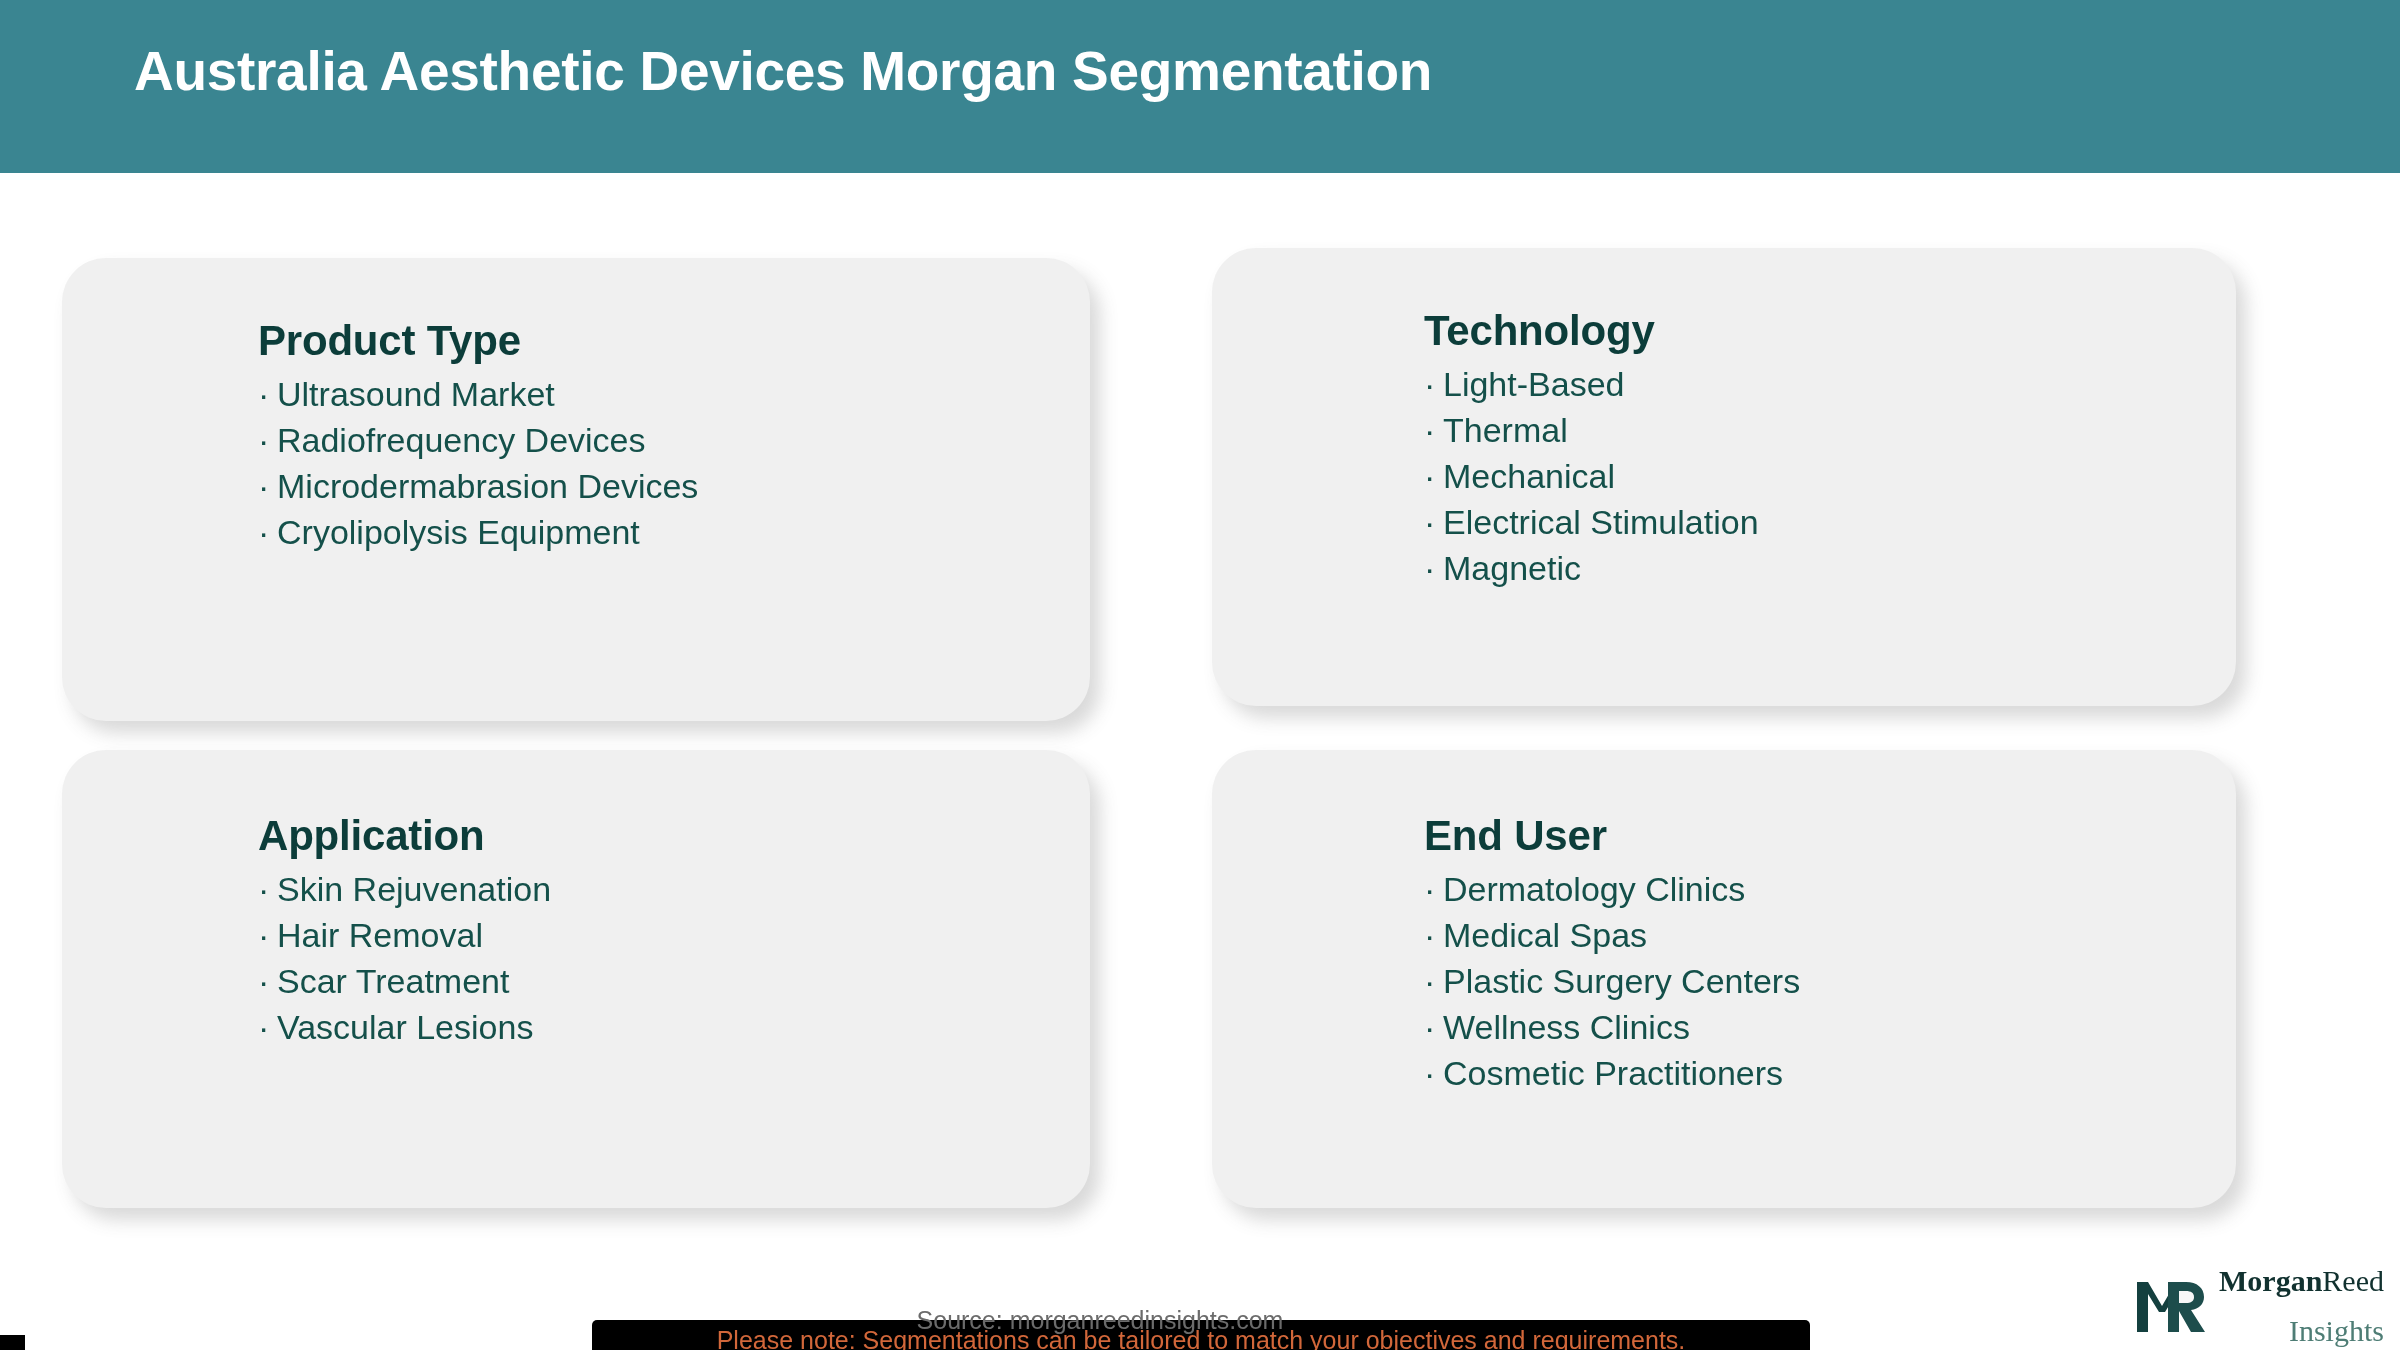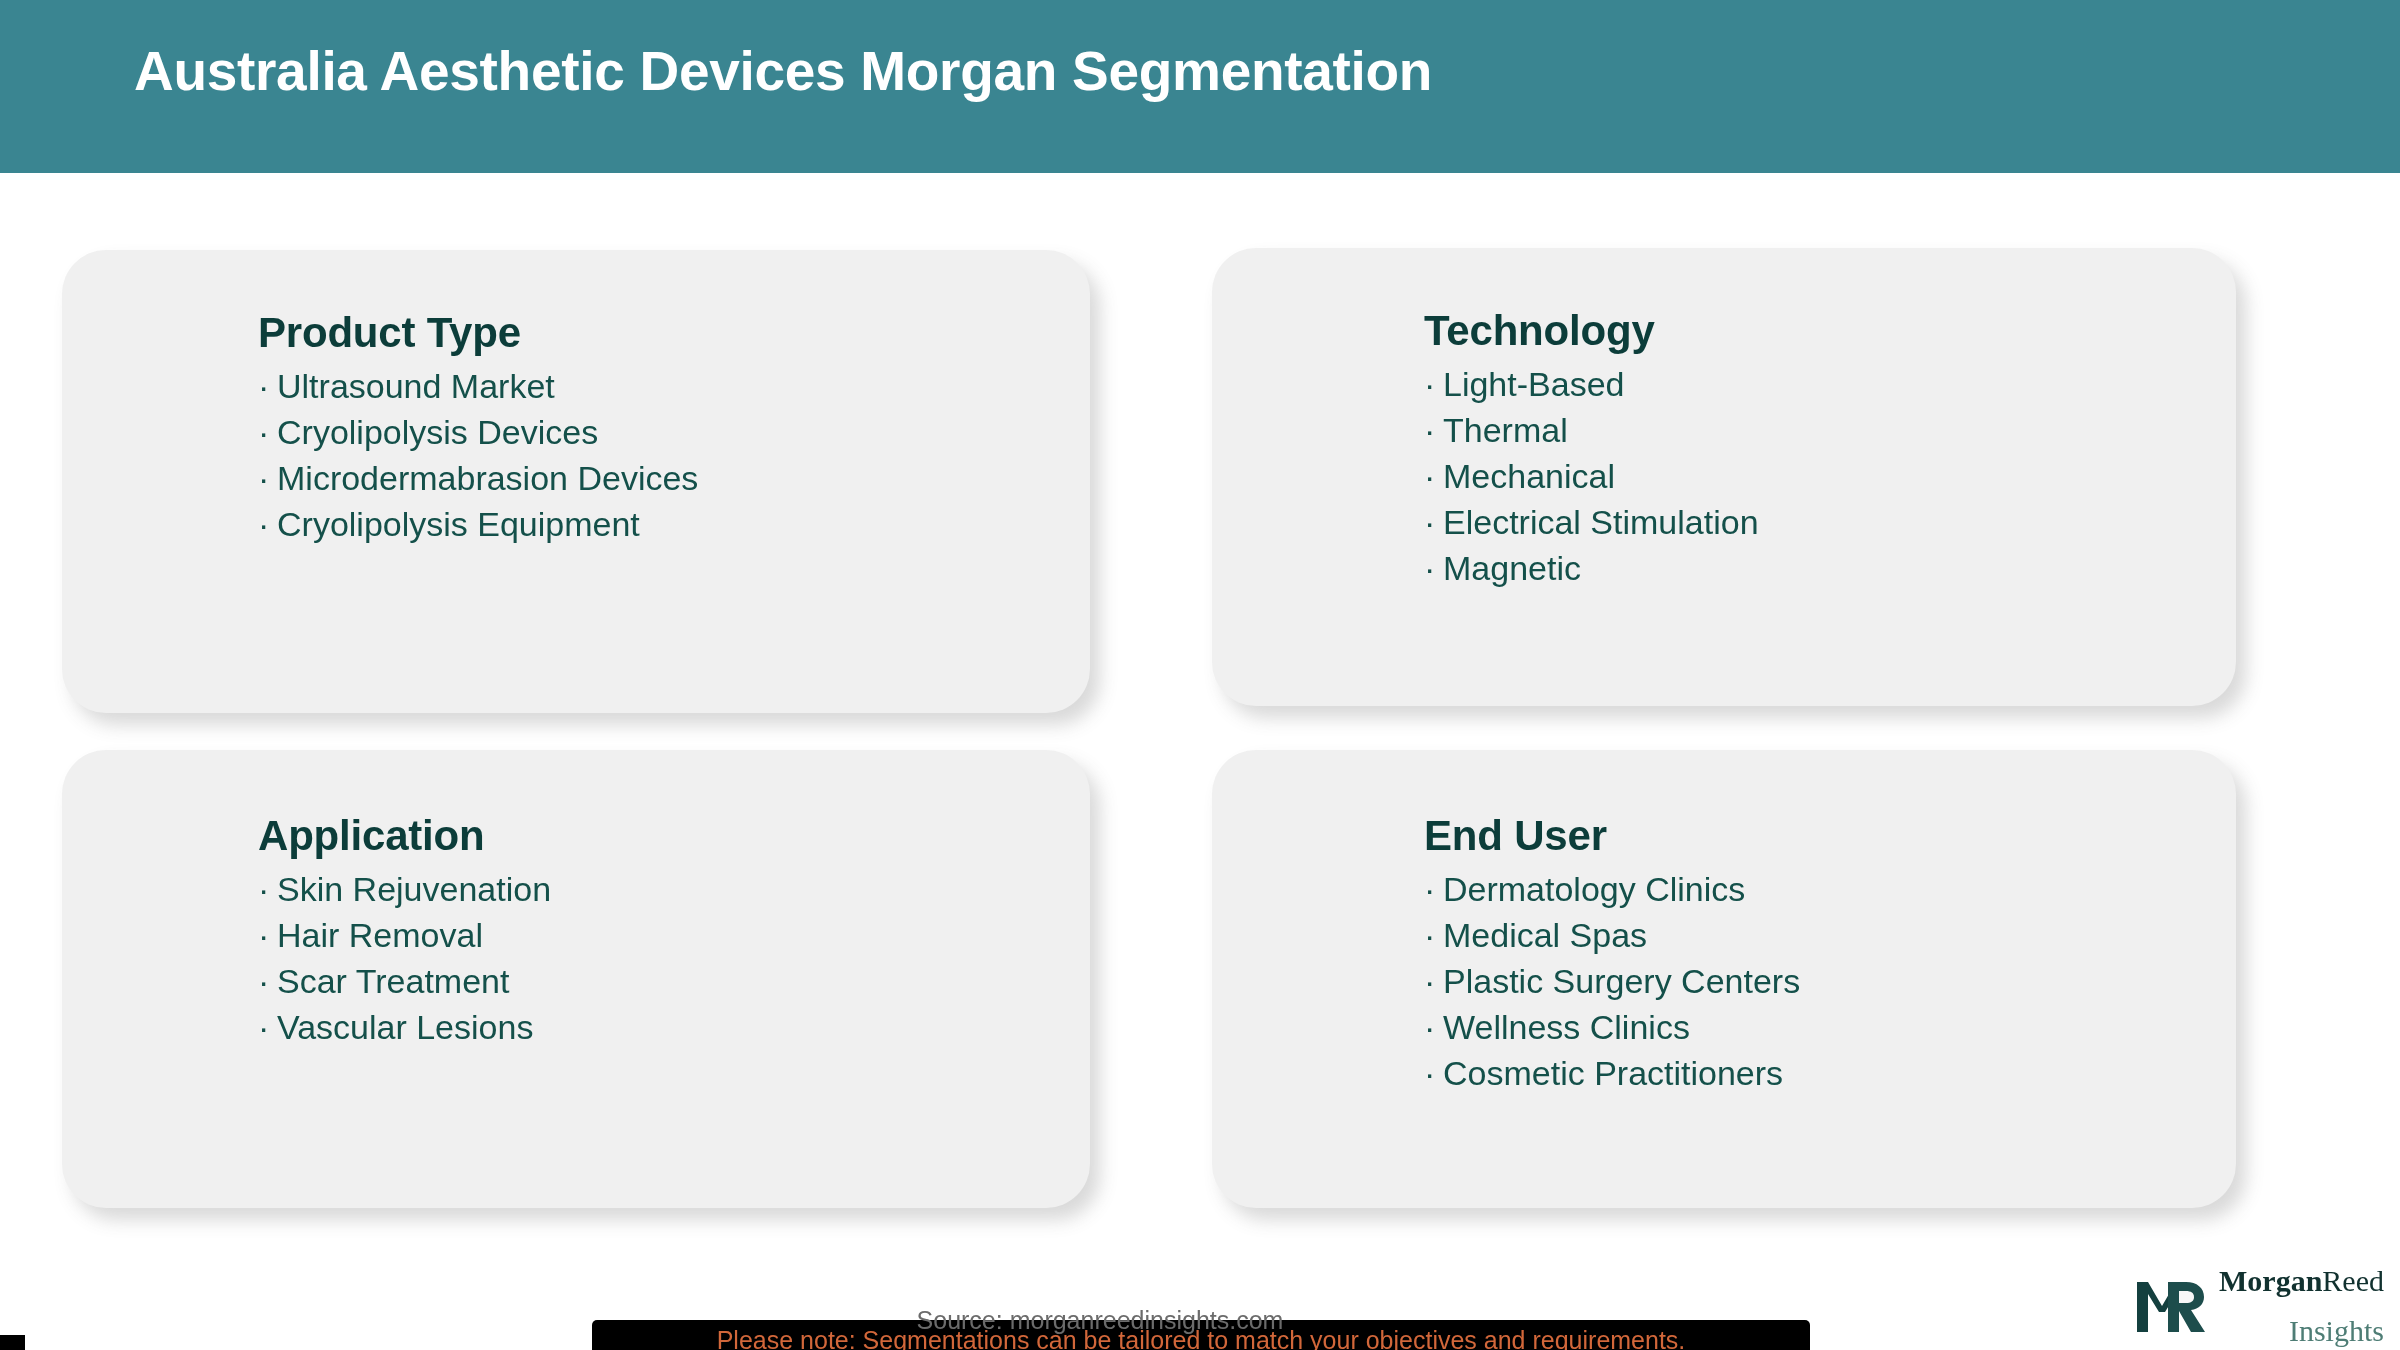--- a/index.html
+++ b/index.html
@@ -53,21 +53,21 @@
     line-height: 1.15;
   }
 
   
   .card {
     position: absolute;
     background: #f0f0f0;
     border-radius: 44px;
     box-shadow: 10px 12px 18px rgba(80,80,80,0.22);
   }
-  #card-product-type { left: 62px;   top: 250px;  width: 1028px; height: 463px; }
+  #card-product-type { left: 62px;   top: 258px;  width: 1028px; height: 463px; }
   #card-technology   { left: 1212px; top: 248px;  width: 1024px; height: 458px; }
   #card-application  { left: 62px;   top: 750px;  width: 1028px; height: 458px; }
   #card-end-user     { left: 1212px; top: 750px;  width: 1024px; height: 458px; }
 
   .card-inner {
     position: absolute;
     left: 196px;
     top: 59px;
     right: 40px;
   }
@@ -162,21 +162,21 @@
   <div class="corner-artifact-tl"></div>
 
   <div id="header-band"></div>
   <div id="header-title">Australia Aesthetic Devices Morgan Segmentation</div>
 
   <div class="card" id="card-product-type">
     <div class="card-inner">
       <div class="card-title">Product Type</div>
       <ul class="card-list">
         <li><span class="bullet-glyph">·</span><span>Ultrasound Market</span></li>
-        <li><span class="bullet-glyph">·</span><span>Cryolipolysis Devices</span></li>
+        <li><span class="bullet-glyph">·</span><span>Radiofrequency Devices</span></li>
         <li><span class="bullet-glyph">·</span><span>Microdermabrasion Devices</span></li>
         <li><span class="bullet-glyph">·</span><span>Cryolipolysis Equipment</span></li>
       </ul>
     </div>
   </div>
 
   <div class="card" id="card-technology">
     <div class="card-inner">
       <div class="card-title">Technology</div>
       <ul class="card-list">

